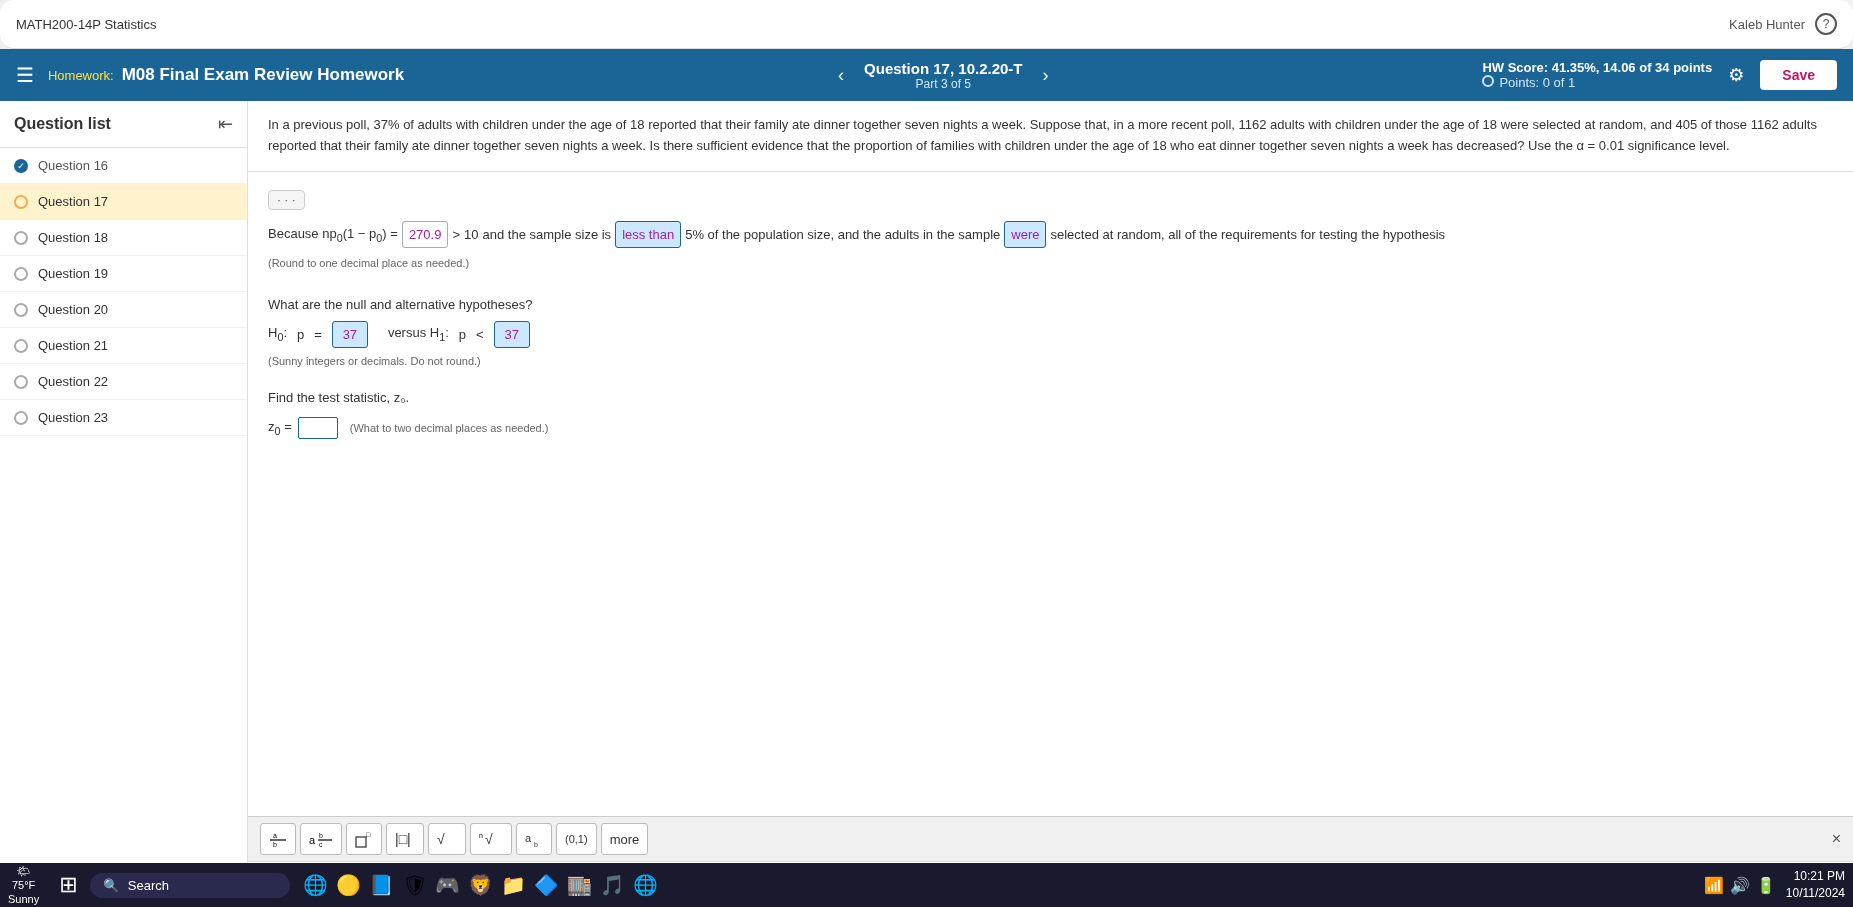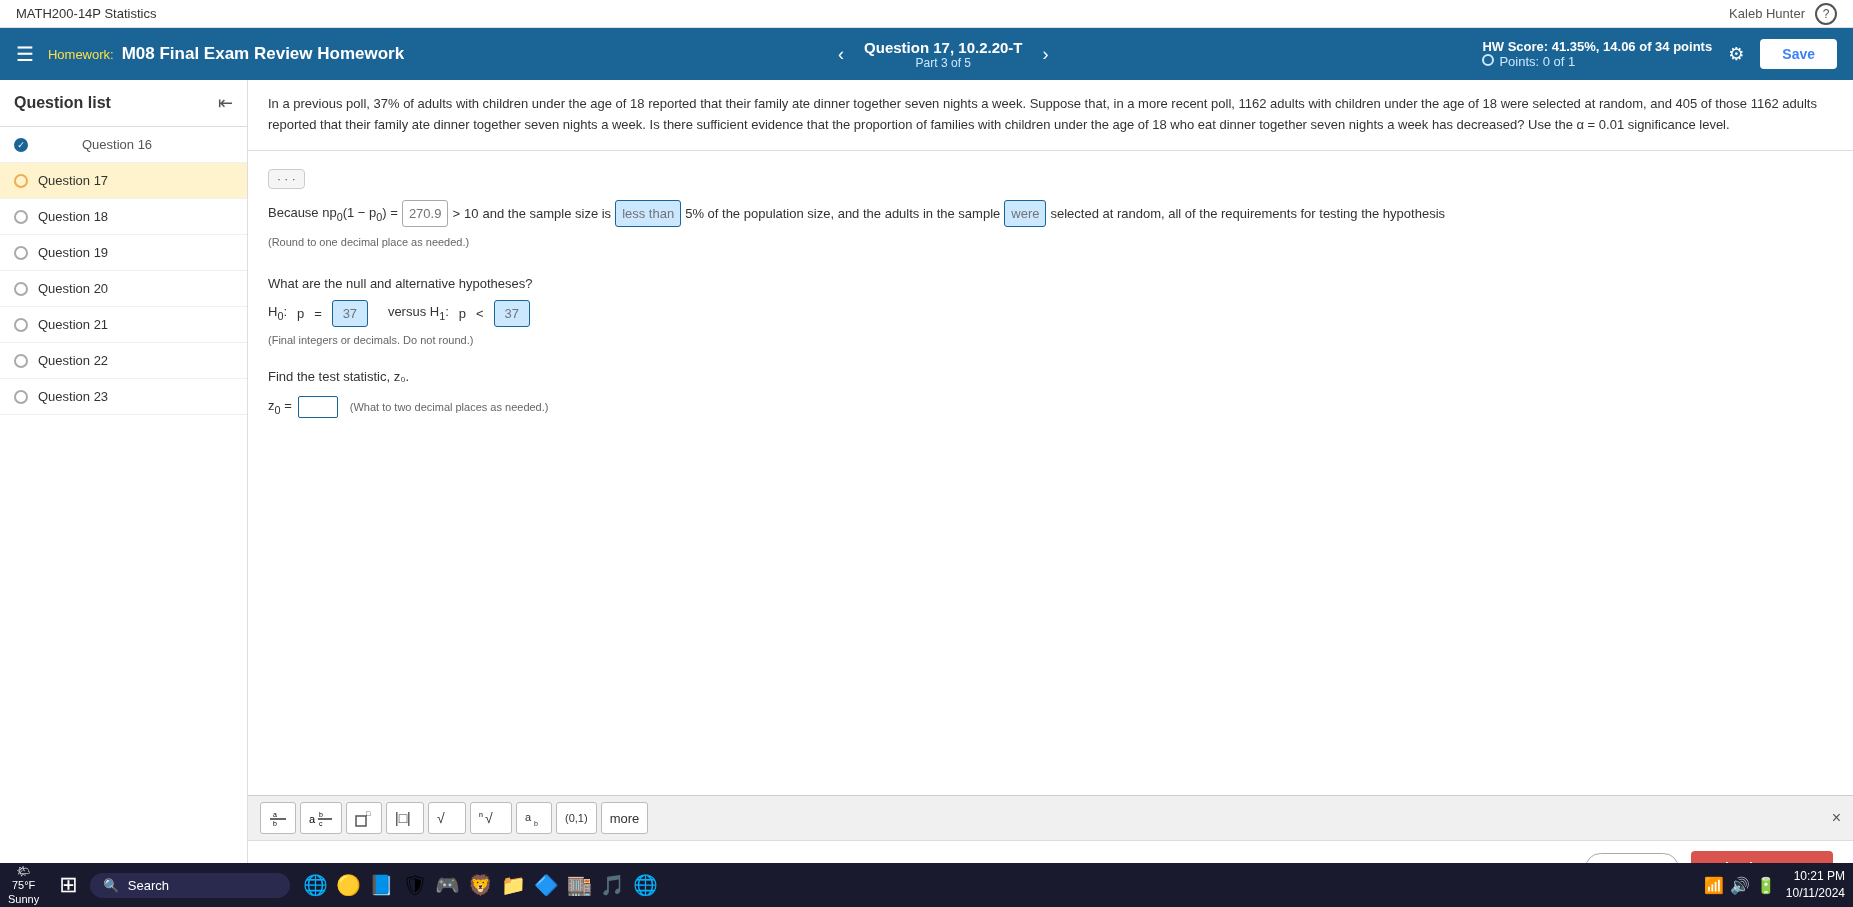--- a/index.html
+++ b/index.html
@@ -6,21 +6,22 @@
     body { font-family: Arial, sans-serif; font-size: 13px; background: #f0f0f0; width: 1853px; height: 907px; overflow: hidden; }
 
     
     .top-bar {
       background: #fff;
       display: flex;
       align-items: center;
       justify-content: space-between;
       padding: 6px 16px;
       border-bottom: 1px solid #ddd;
-      height: 28px;
+      height: 49px;
+      border-radius: 14px;
     }
     .top-bar-title { font-size: 13px; color: #333; font-weight: 500; }
     .top-bar-right { display: flex; align-items: center; gap: 10px; color: #555; font-size: 13px; }
     .help-icon {
       width: 22px; height: 22px; border-radius: 50%; border: 2px solid #555;
       display: flex; align-items: center; justify-content: center; font-size: 12px; color: #555; cursor: pointer;
     }
 
     
     .nav-bar {
@@ -51,21 +52,21 @@
       display: flex; align-items: center; gap: 16px;
     }
     .hw-score { text-align: right; }
     .hw-score .score-title { font-size: 13px; font-weight: bold; color: #fff; }
     .hw-score .score-pts { font-size: 13px; color: #cce8ff; display: flex; gap: 5px; }
     .score-circle {
       width: 12px; height: 12px; border-radius: 50%; border: 2px solid #cce8ff; display: inline-block;
     }
     .gear-icon { color: #fff; font-size: 18px; cursor: pointer; }
     .save-btn {
-      background: #fff; color: #3b82f6; border: none; border-radius: 4px;
+      background: #fff; color: #be185d; border: none; border-radius: 4px;
       padding: 7px 22px; font-size: 14px; font-weight: bold; cursor: pointer;
     }
 
     
     .main-layout {
       display: flex;
       height: calc(907px - 40px - 52px);
     }
 
     
@@ -81,21 +82,21 @@
       padding: 12px 14px; border-bottom: 1px solid #ddd;
     }
     .sidebar-header-title { font-size: 16px; font-weight: bold; color: #333; }
     .sidebar-collapse-icon { font-size: 18px; color: #555; cursor: pointer; }
     .sidebar-item {
       display: flex; align-items: center; padding: 10px 14px;
       cursor: pointer; border-bottom: 1px solid #f0f0f0;
       font-size: 13px; color: #333;
     }
     .sidebar-item.active { background: #fff3cd; }
-    .sidebar-item.completed { color: #555; gap: 44px; }
+    .sidebar-item.completed { color: #555; }
     .sidebar-item .q-radio {
       width: 14px; height: 14px; border-radius: 50%; border: 2px solid #aaa;
       margin-right: 10px; flex-shrink: 0; display: flex; align-items: center; justify-content: center;
     }
     .sidebar-item .q-radio.done { border-color: #1a6496; background: #1a6496; }
     .sidebar-item .q-radio.done::after {
       content: '✓'; color: #fff; font-size: 9px;
     }
     .sidebar-item .q-radio.active-circle { border-color: #f0ad4e; }
 
@@ -123,21 +124,21 @@
       flex: 1;
       font-size: 13px;
       color: #333;
       line-height: 1.8;
     }
     .condition-row {
       display: flex; align-items: center; flex-wrap: wrap; gap: 4px; margin-bottom: 6px;
     }
     .inline-val {
       background: #fff; border: 1px solid #aaa; border-radius: 3px;
-      padding: 1px 6px; font-size: 13px; color: #737373; min-width: 36px; text-align: center;
+      padding: 1px 6px; font-size: 13px; color: #a21caf; min-width: 36px; text-align: center;
       display: inline-block;
     }
     .inline-val.highlighted {
       background: #cce8ff; border-color: #1a6496;
     }
     .answer-input {
       border: 1px solid #1a6496; border-radius: 2px; width: 40px; height: 22px;
       font-size: 13px; text-align: center; outline: none;
     }
     .hypothesis-row {
@@ -325,21 +326,21 @@
       <div class="hypothesis-row">
         <span>H<sub>0</sub>:</span>
         <span>p</span>
         <span>=</span>
         <span class="inline-val highlighted">37</span>
         <span style="margin-left:10px;">versus H<sub>1</sub>:</span>
         <span>p</span>
         <span>&lt;</span>
         <span class="inline-val highlighted">37</span>
       </div>
-      <div class="note">(Final integers or decimals. Do not round.)</div>
+      <div class="note">(Sunny integers or decimals. Do not round.)</div>
 
       <div style="margin-top:14px; margin-bottom:6px;">
         <span>Find the test statistic, z₀.</span>
       </div>
 
       <div class="stat-row">
         <span>z<sub>0</sub> =</span>
         <input class="answer-input" type="text" style="">
         <span class="note" style="margin-left:6px;">(What to two decimal places as needed.)</span>
       </div>

